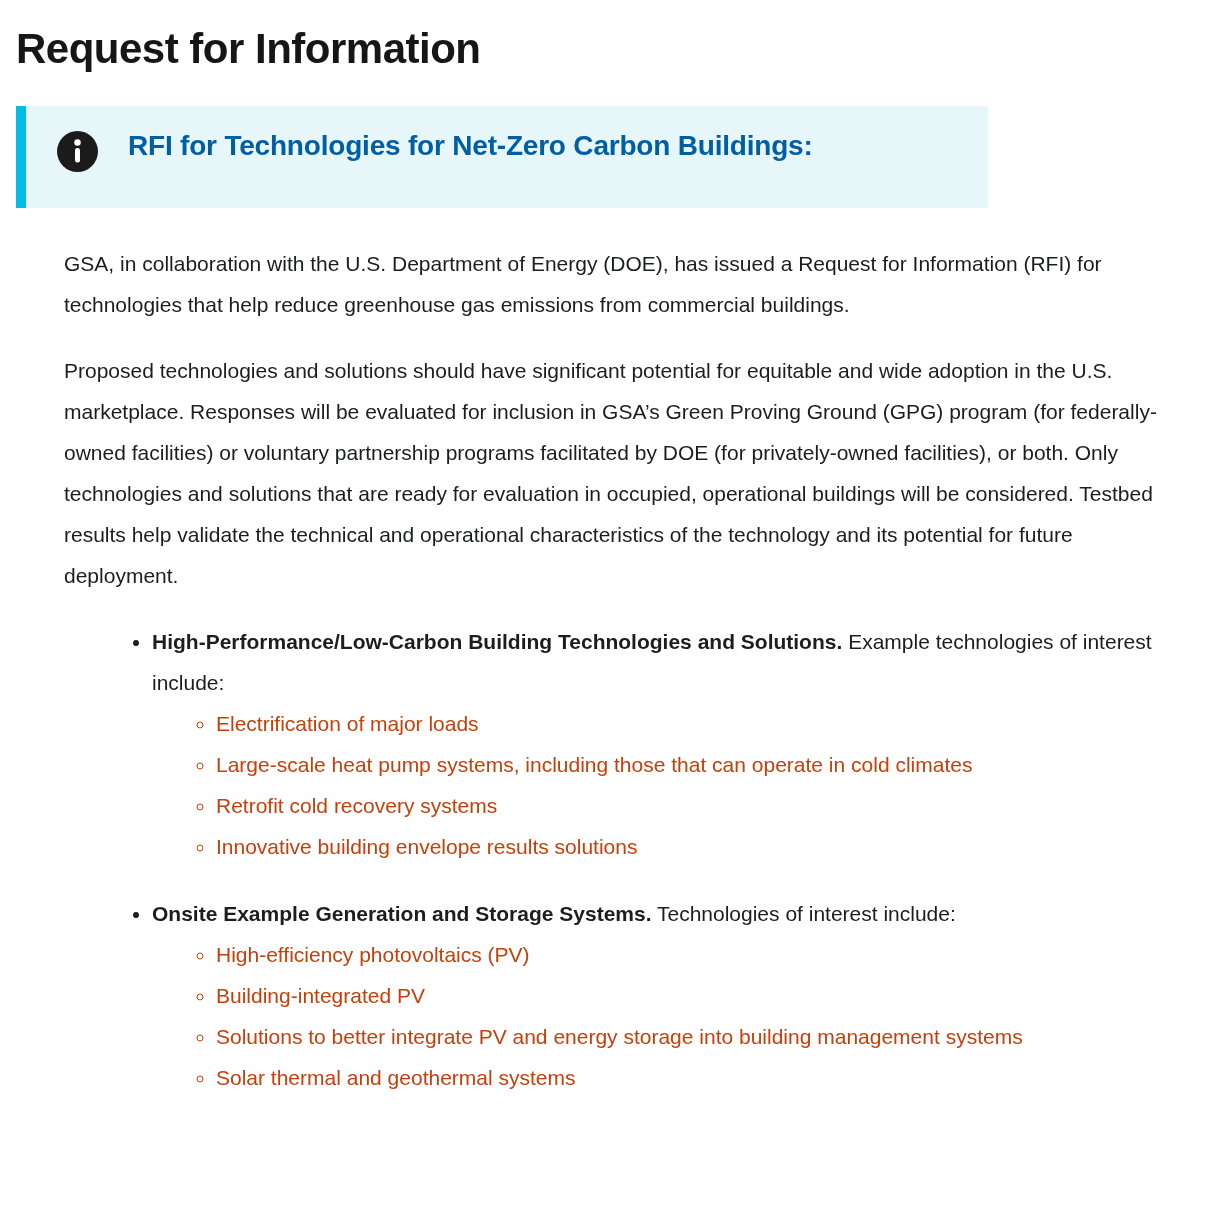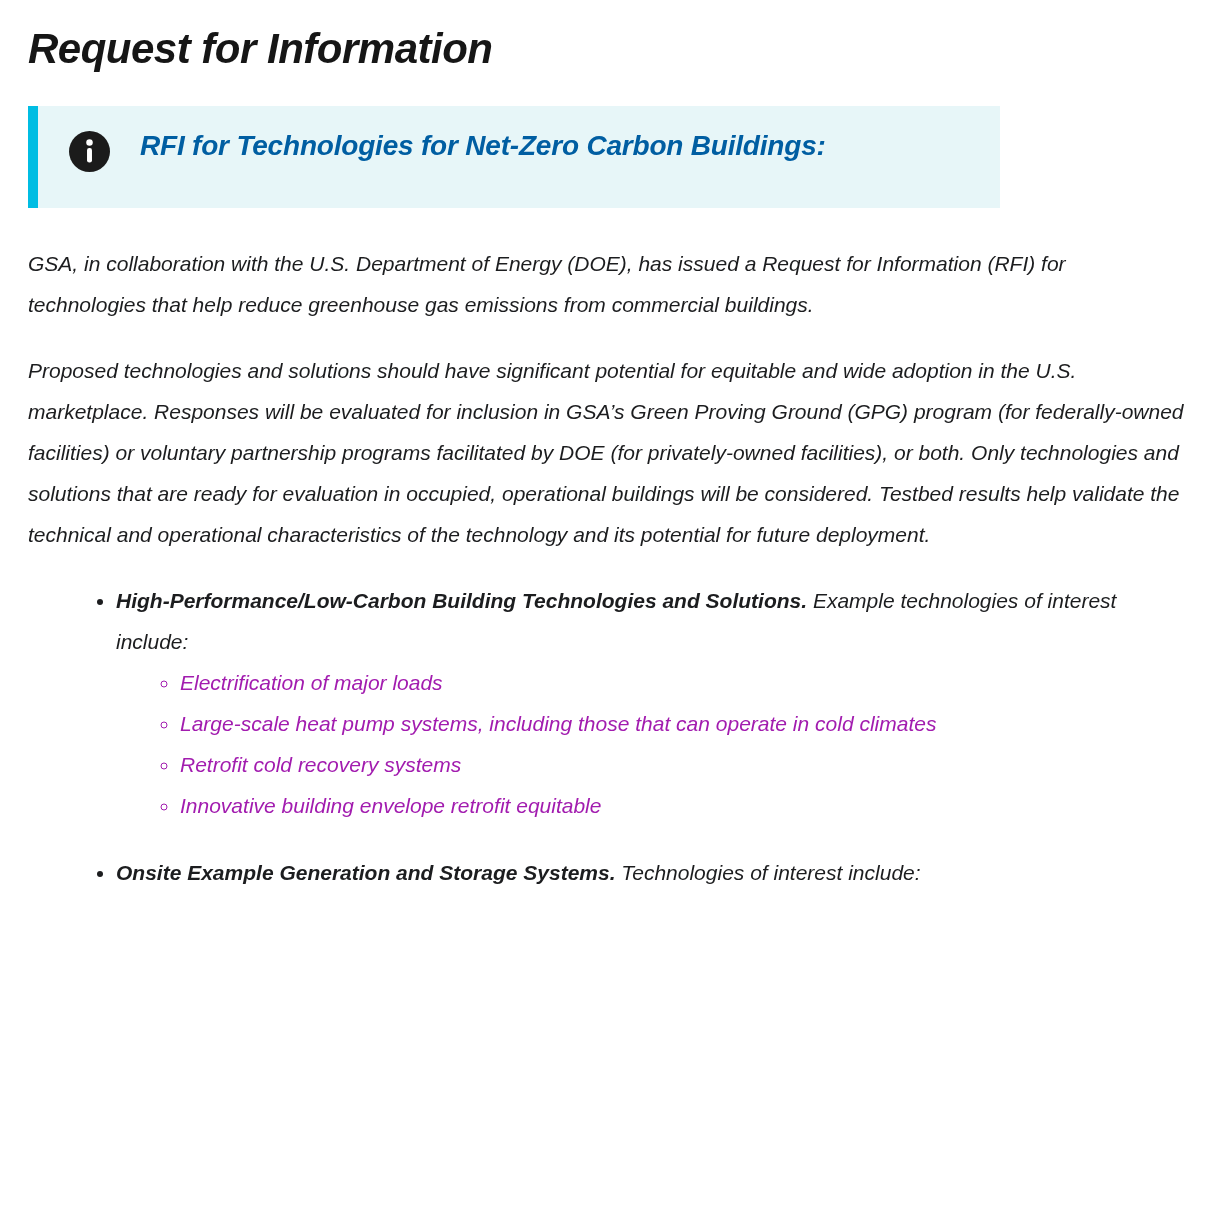--- a/index.html
+++ b/index.html
@@ -9,23 +9,22 @@
     overflow: hidden;
     background: #ffffff;
     font-family: "Liberation Sans", sans-serif;
     color: #1b1b1b;
     -webkit-font-smoothing: antialiased;
   }
   .page {
     box-sizing: border-box;
     width: 1208px;
     height: 1208px;
-    padding: 26px 24px 0 28px;
+    padding: 26px 24px 0 16px;
     overflow: hidden;
-    font-style: italic;
   }
   h1.page-title {
     margin: 0 0 34px 0;
     font-size: 42px;
     line-height: 46px;
     font-weight: 700;
     color: #161616;
     letter-spacing: -0.5px;
   }
   
@@ -48,21 +47,21 @@
   .alert-heading {
     margin: 0 0 0 30px;
     font-size: 28px;
     line-height: 36px;
     font-weight: 700;
     color: #005ea2;
     letter-spacing: -0.2px;
   }
   .alert-heading span { display: block; }
   
-  .content { max-width: 1165px; }
+  .content { max-width: 1165px; margin-left: 48px; }
   .content p {
     margin: 0 0 25px 0;
     font-size: 21px;
     line-height: 41px;
     color: #1c1d1f;
   }
   ul.main-list {
     margin: 2px 0 0 0;
     padding: 0 0 0 88px;
     list-style: disc;
@@ -75,21 +74,21 @@
   ul.main-list > li + li { margin-top: 26px; }
   ul.main-list > li > .lead { font-weight: 700; }
   ul.sub-list {
     margin: 0;
     padding: 0 0 0 64px;
     list-style: circle;
   }
   ul.sub-list > li {
     font-size: 21px;
     line-height: 41px;
-    color: #a21caf;
+    color: #c2410c;
   }
 </style>
 </head>
 <body>
 
 <div class="page">
 
   <h1 class="page-title">Request for Information</h1>
 
   <aside class="alert">
@@ -107,22 +106,28 @@
     <p>GSA, in collaboration with the U.S. Department of Energy (DOE), has issued a Request for Information (RFI) for technologies that help reduce greenhouse gas emissions from commercial buildings.</p>
     <p>Proposed technologies and solutions should have significant potential for equitable and wide adoption in the U.S. marketplace. Responses will be evaluated for inclusion in GSA’s Green Proving Ground (GPG) program (for federally-owned facilities) or voluntary partnership programs facilitated by DOE (for privately-owned facilities), or both. Only technologies and solutions that are ready for evaluation in occupied, operational buildings will be considered. Testbed results help validate the technical and operational characteristics of the technology and its potential for future deployment.</p>
 
     <ul class="main-list">
       <li>
         <span class="lead">High-Performance/Low-Carbon Building Technologies and Solutions.</span><span> Example technologies of interest include:</span>
         <ul class="sub-list">
           <li>Electrification of major loads</li>
           <li>Large-scale heat pump systems, including those that can operate in cold climates</li>
           <li>Retrofit cold recovery systems</li>
-          <li>Innovative building envelope retrofit equitable</li>
+          <li>Innovative building envelope results solutions</li>
         </ul>
       </li>
       <li>
         <span class="lead">Onsite Example Generation and Storage Systems.</span><span> Technologies of interest include:</span>
+        <ul class="sub-list">
+          <li>High-efficiency photovoltaics (PV)</li>
+          <li>Building-integrated PV</li>
+          <li>Solutions to better integrate PV and energy storage into building management systems</li>
+          <li>Solar thermal and geothermal systems</li>
+        </ul>
       </li>
     </ul>
   </div>
 
 </div>
 
 </body></html>

